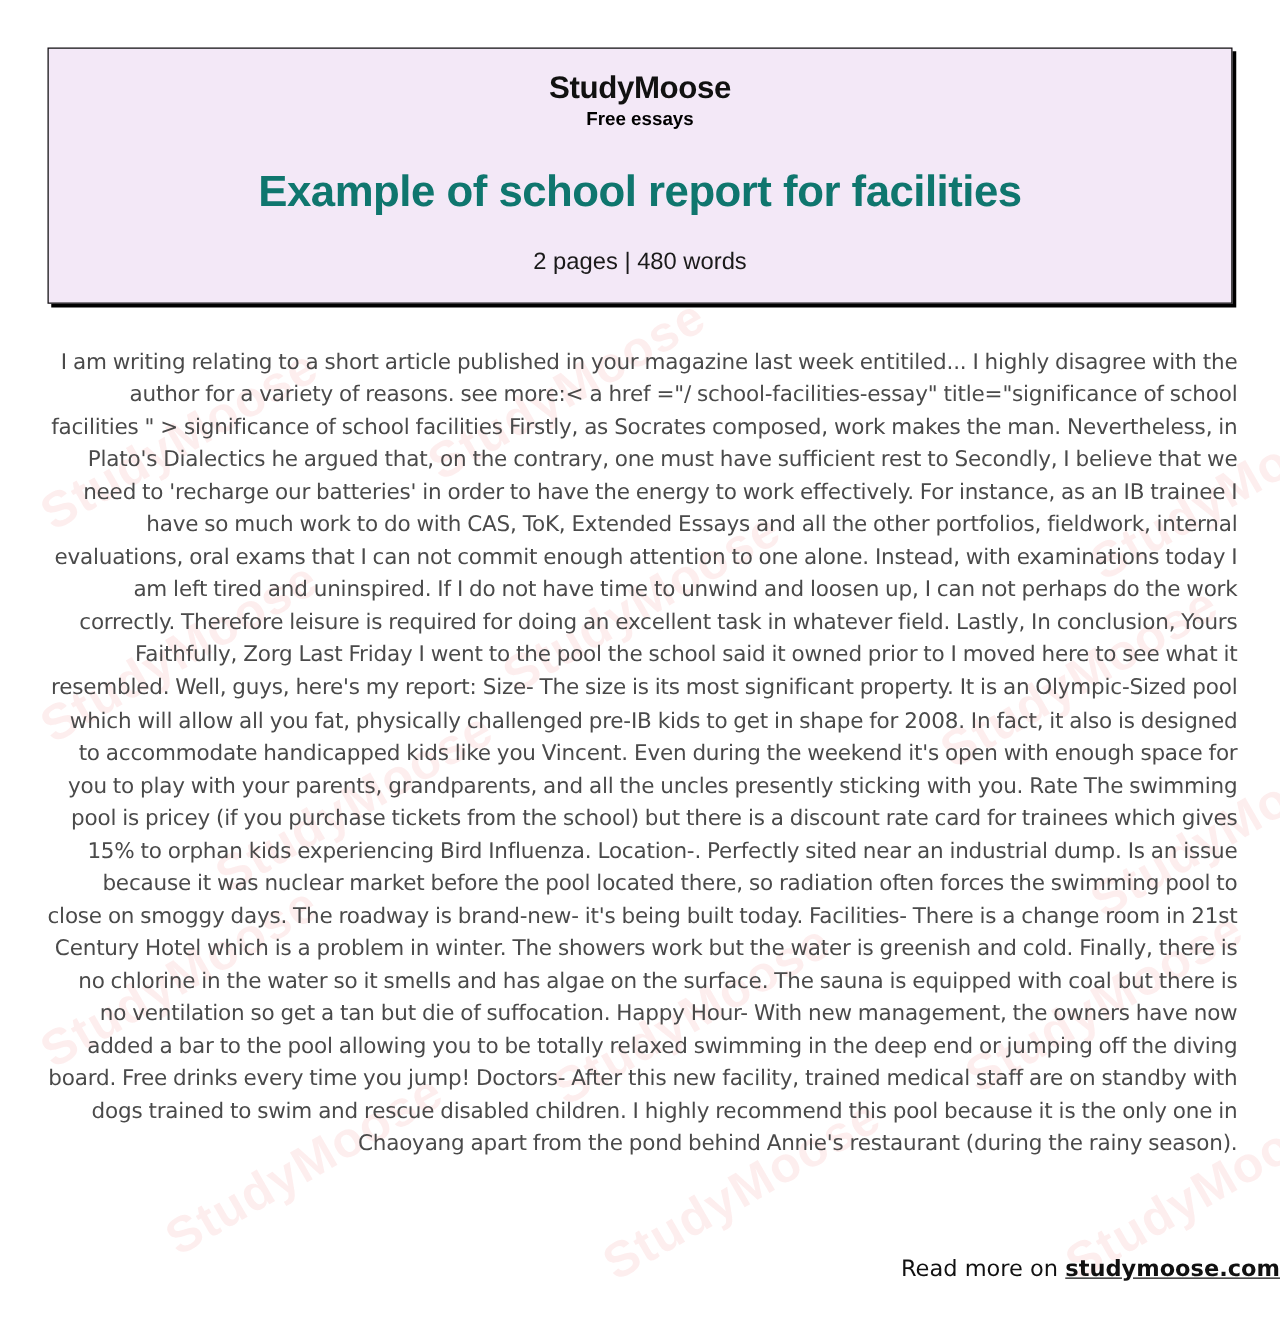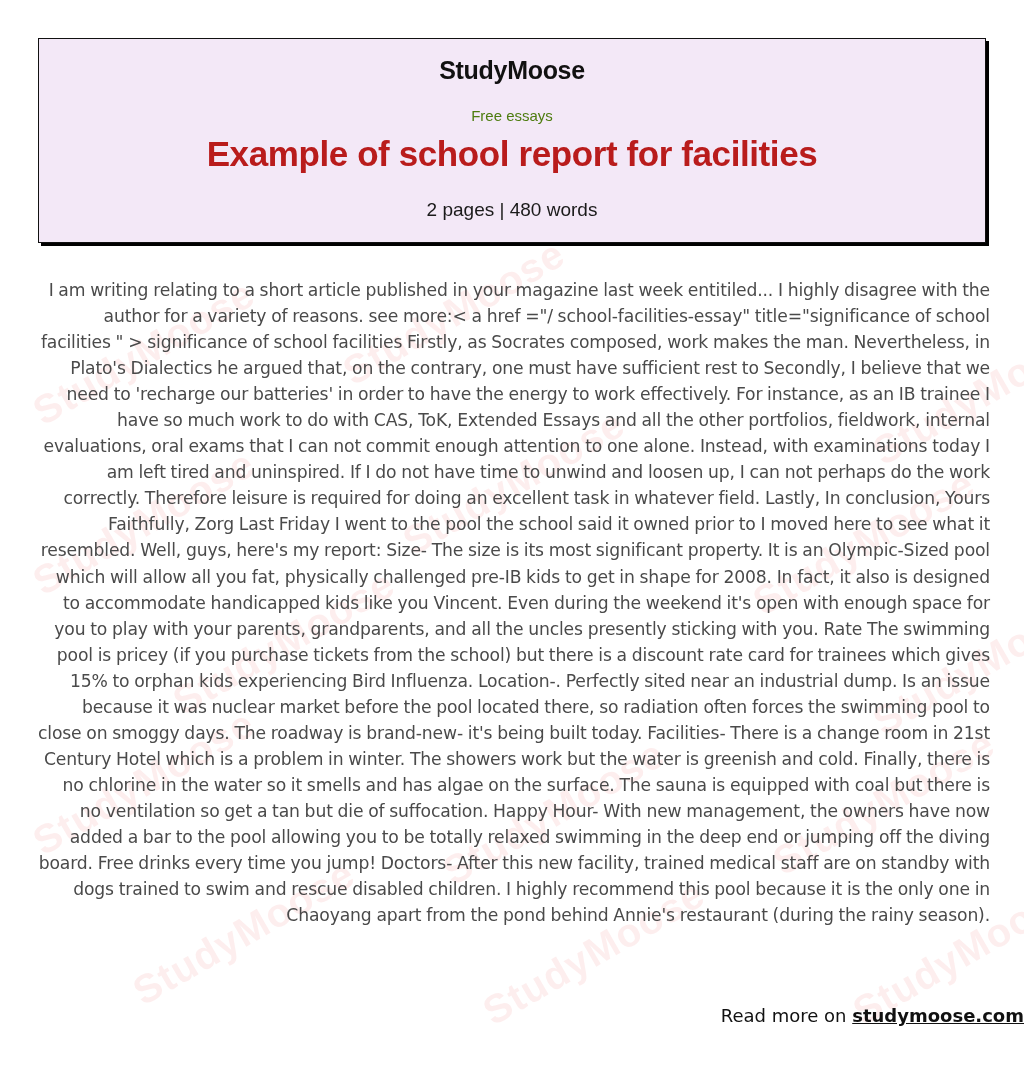--- a/index.html
+++ b/index.html
@@ -52,33 +52,32 @@
       font-weight: bold;
       font-size: 25px;
       color: #111111;
       letter-spacing: -0.3px;
     }
     .brand-tagline {
       position: absolute;
       left: 0; right: 0;
       top: 48px;
       font-family: "Liberation Sans", sans-serif;
-      font-weight: normal;
+      font-weight: bold;
       font-size: 15px;
-      color: #4d7c0f;
-      margin-top: 20px;
+      color: #000000;
     }
     .page-title {
       position: absolute;
       left: 0; right: 0;
       top: 95px;
       font-family: "Liberation Sans", sans-serif;
       font-weight: bold;
       font-size: 35px;
-      color: #b91c1c;
+      color: #0f766e;
       letter-spacing: -0.4px;
       margin: 0;
     }
     .meta {
       position: absolute;
       left: 0; right: 0;
       top: 160px;
       font-family: "Liberation Sans", sans-serif;
       font-size: 19px;
       color: #1a1a1a;

